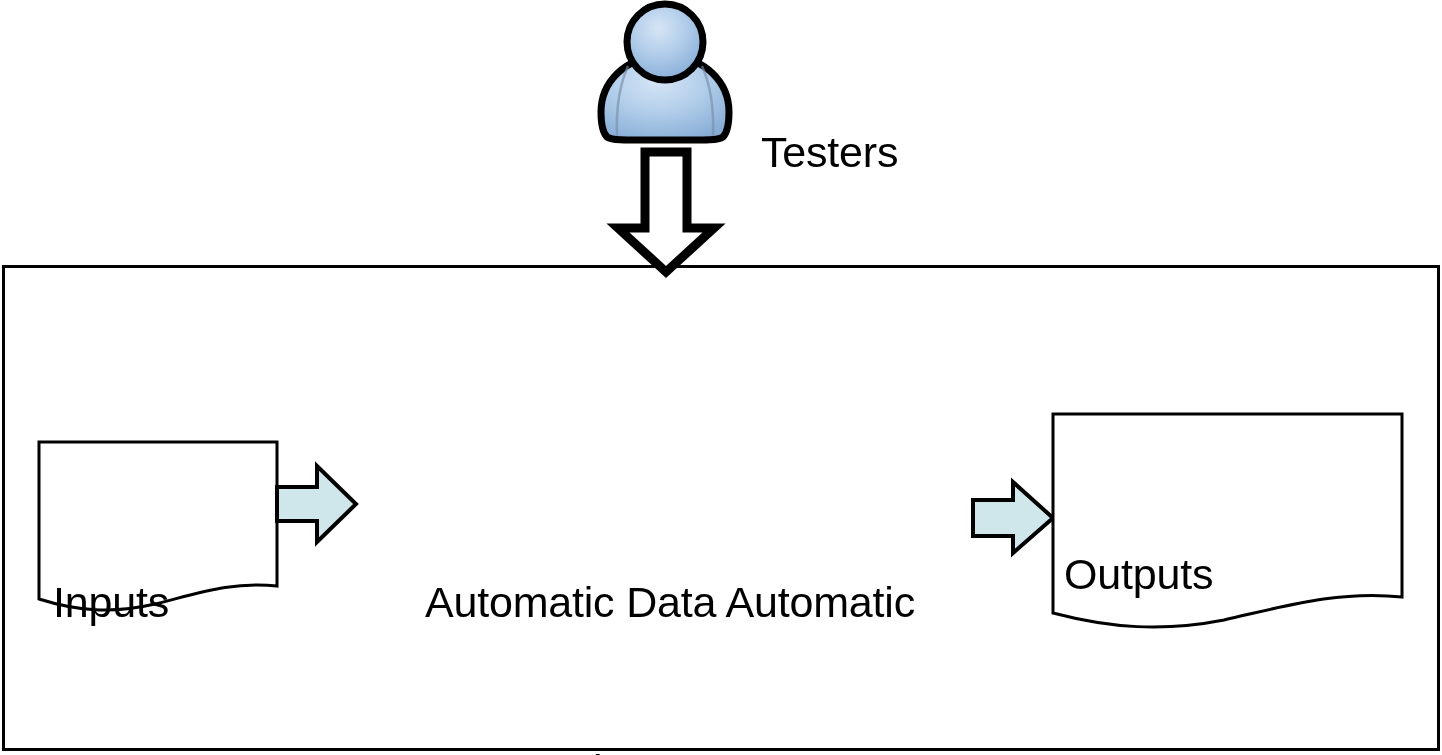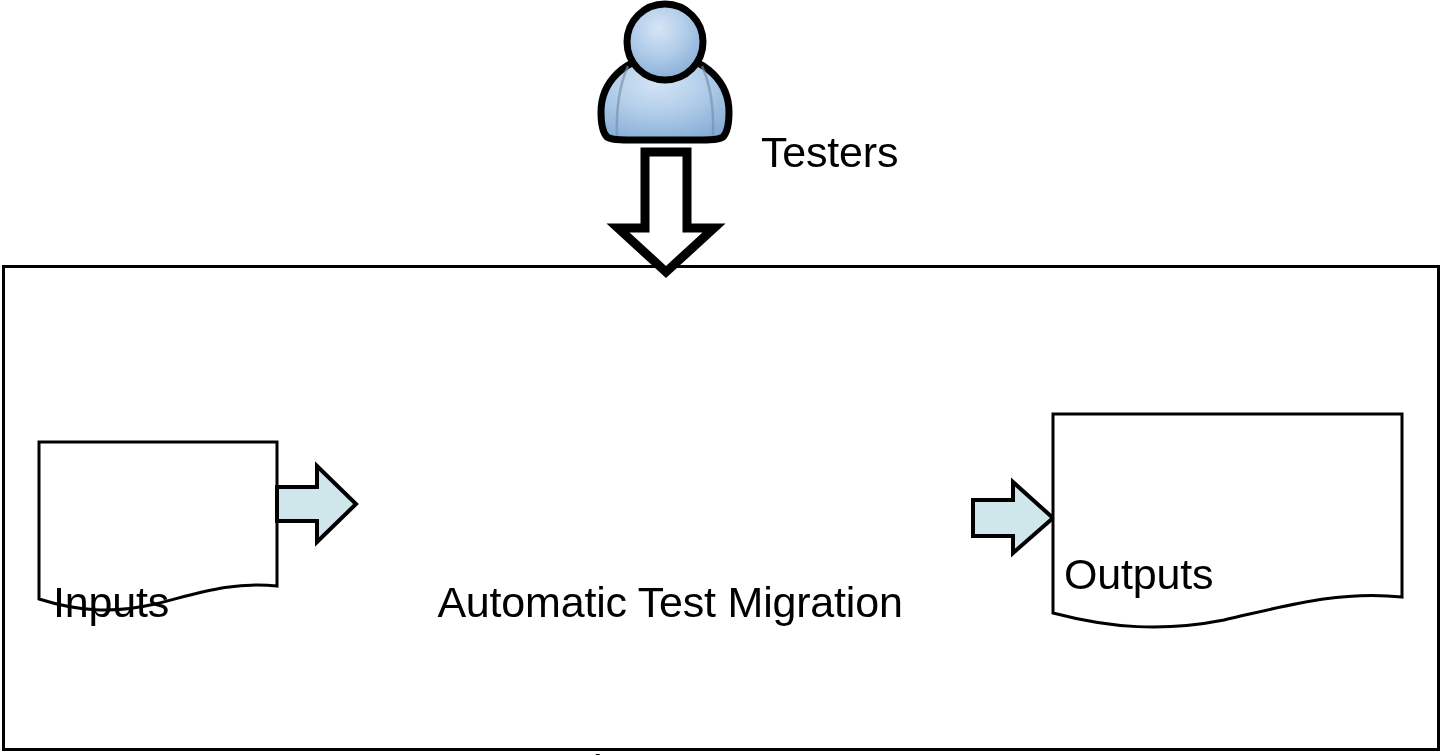--- a/index.html
+++ b/index.html
@@ -151,21 +151,21 @@
 
   </svg>
 
   <div class="txt" id="testers-label">Testers</div>
 
   <div class="txt" id="doc-left-label">
     <div>Inputs</div>
   </div>
 
   <div class="txt" id="program-label">
-    <div>Automatic Test Migration</div>
+    <div>Automatic Data Automatic</div>
     <div>Testing Program</div>
   </div>
 
   <div class="txt" id="doc-right-label">
     <div>Outputs</div>
   </div>
 
 </div>
 
 </body></html>

